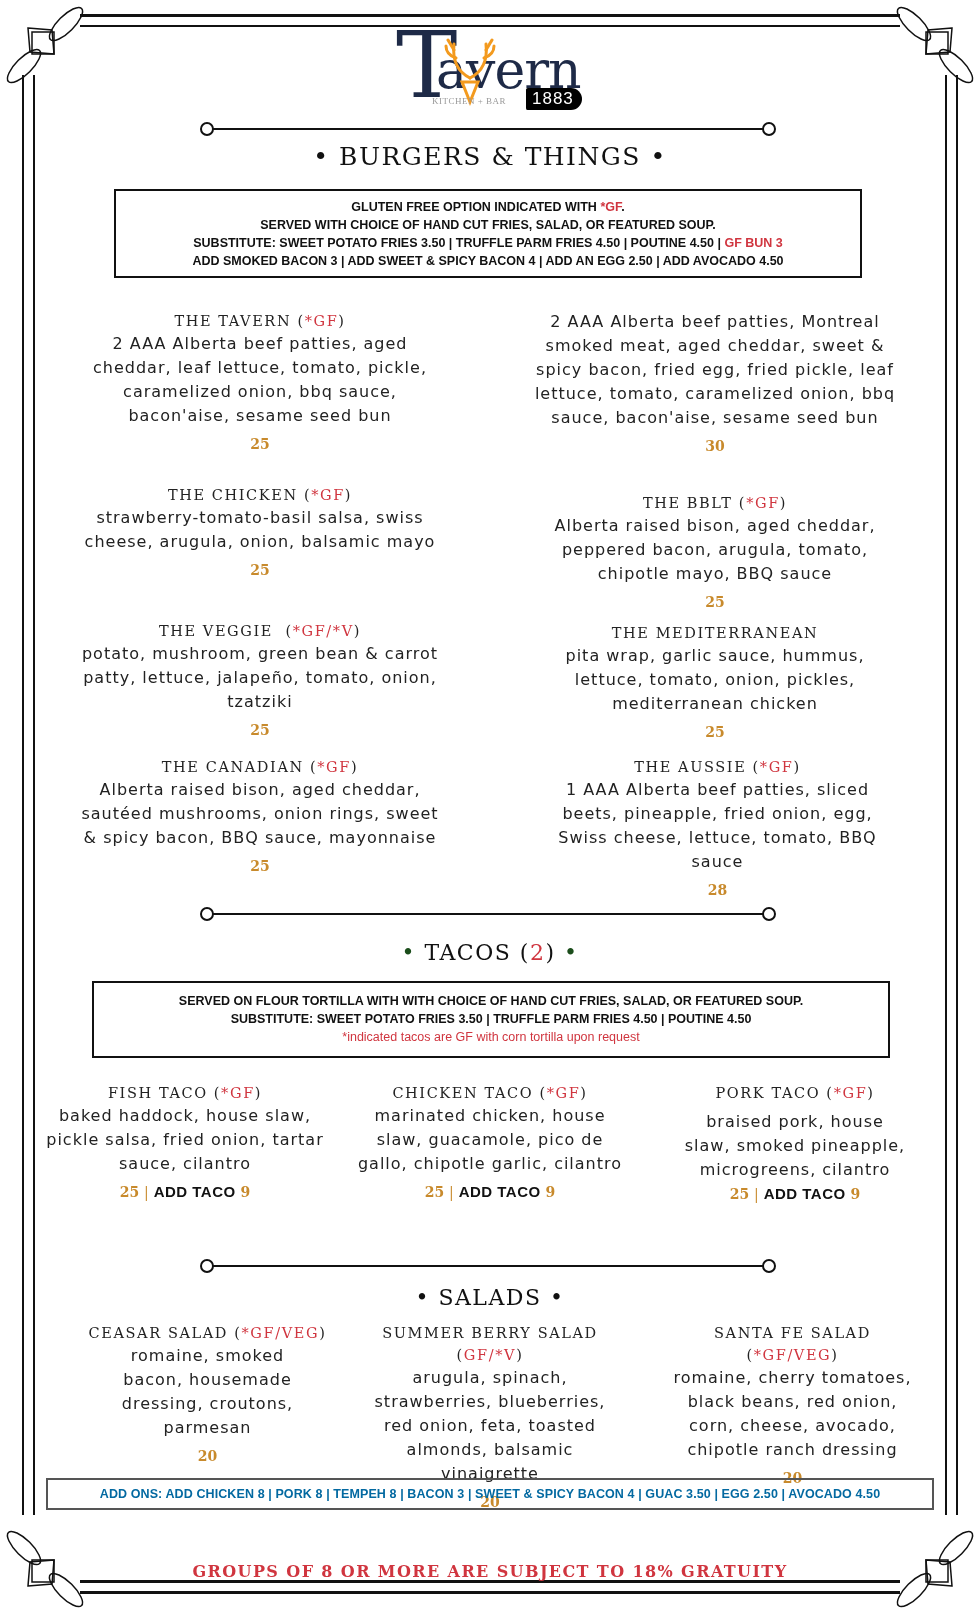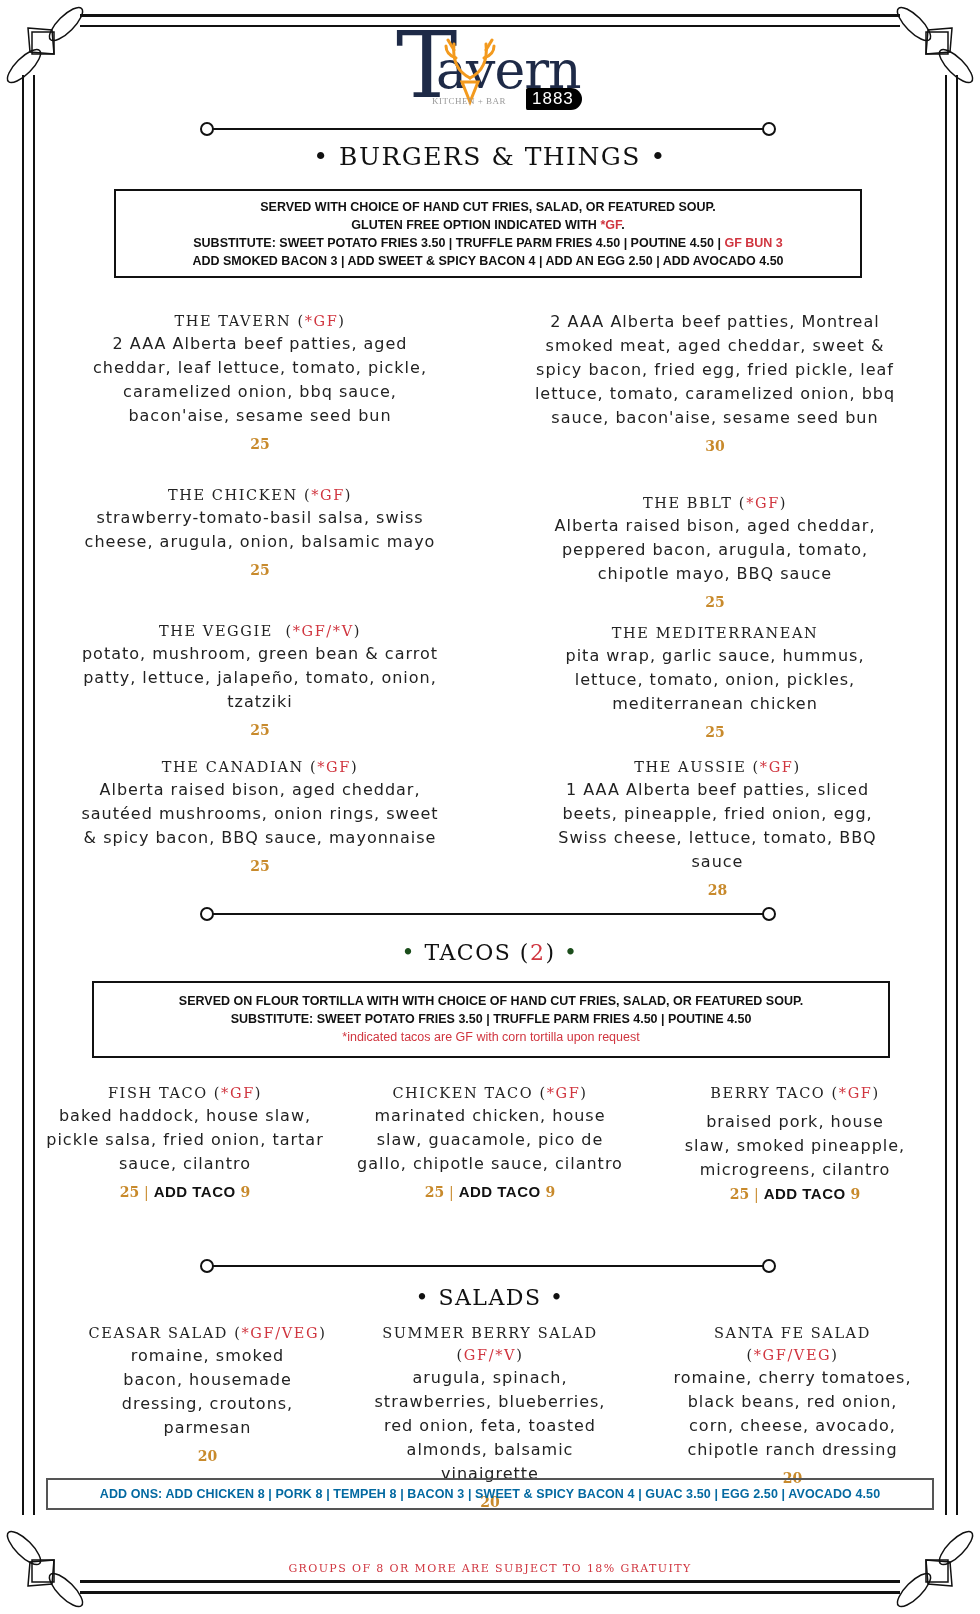--- a/index.html
+++ b/index.html
@@ -32,21 +32,21 @@
 
   .item { position: absolute; text-align: center; }
   .item .name { font-family: "DejaVu Serif", serif; font-size: 14.5px; letter-spacing: 1.6px; color: #222; line-height: 22px; }
   .item .name .tag { color: #d0353f; }
   .item .desc { font-family: "DejaVu Sans", sans-serif; font-size: 16px; letter-spacing: 1px; color: #222; line-height: 24px; }
   .item .price { font-family: "DejaVu Serif", serif; font-size: 14px; font-weight: bold; color: #c88a2c; margin-top: 6px; line-height: 20px; }
   .item .price .sep { color: #c88a2c; font-weight: normal; }
   .item .price .add { color: #111; font-family: "Liberation Sans", sans-serif; font-size: 15px; letter-spacing: 0.5px; }
 
   .addons { position: absolute; left: 46px; top: 1478px; width: 884px; height: 28px; border: 2px solid #555; font-family: "Liberation Sans", sans-serif; font-weight: bold; font-size: 12.5px; color: #0369a1; line-height: 28px; text-align: center; letter-spacing: 0.1px; }
-  .gratuity { position: absolute; left: 0; width: 980px; top: 1562px; text-align: center; font-family: "DejaVu Serif", serif; font-size: 11px; letter-spacing: 1.4px; color: #d0353f; }
+  .gratuity { position: absolute; left: 0; width: 980px; top: 1562px; text-align: center; font-family: "DejaVu Serif", serif; font-size: 16px; letter-spacing: 1.4px; color: #d0353f; font-weight: bold; }
 </style>
 </head>
 <body>
 
 <div class="frame-line" style="left:80px;top:14px;width:820px;height:3px;"></div>
 <div class="frame-line" style="left:80px;top:25px;width:820px;height:2px;"></div>
 <div class="frame-line" style="left:22px;top:75px;width:2px;height:1440px;"></div>
 <div class="frame-line" style="left:33px;top:75px;width:2px;height:1440px;"></div>
 <div class="frame-line" style="left:945px;top:75px;width:2px;height:1440px;"></div>
 <div class="frame-line" style="left:956px;top:75px;width:2px;height:1440px;"></div>
@@ -110,22 +110,22 @@
     <div class="dot r"></div>
 </div>
 
 <div class="section-title" style="top:142px;font-size:25px;">
   <span class="bullet">•</span>
   <span>BURGERS &amp; THINGS</span>
   <span class="bullet">•</span>
 </div>
 
 <div class="info-box" style="left:114px;top:189px;width:744px;padding:7px 0 6px;">
+  <div><span>GLUTEN FREE OPTION INDICATED WITH </span><span class="red">*GF</span><span>.</span></div>
   <div>SERVED WITH CHOICE OF HAND CUT FRIES, SALAD, OR FEATURED SOUP.</div>
-  <div><span>GLUTEN FREE OPTION INDICATED WITH </span><span class="red">*GF</span><span>.</span></div>
   <div><span>SUBSTITUTE: SWEET POTATO FRIES 3.50 | TRUFFLE PARM FRIES 4.50 | POUTINE 4.50 | </span><span class="red">GF BUN 3</span></div>
   <div>ADD SMOKED BACON 3 | ADD SWEET &amp; SPICY BACON 4 | ADD AN EGG 2.50 | ADD AVOCADO 4.50</div>
 </div>
 
 <div class="item" style="left:80px;top:310px;width:360px;">
   <div class="name"><span>THE TAVERN</span> (<span class="tag">*GF</span>)</div>
   <div class="desc" style="padding:0 10px;">2 AAA Alberta beef patties, aged cheddar, leaf lettuce, tomato, pickle, caramelized onion, bbq sauce, bacon'aise, sesame seed bun</div>
   <div class="price">25</div>
 </div>
 <div class="item" style="left:80px;top:484px;width:360px;">
@@ -183,25 +183,25 @@
   <div class="red-line">*indicated tacos are GF with corn tortilla upon request</div>
 </div>
 
 <div class="item" style="left:40px;top:1082px;width:290px;">
   <div class="name"><span>FISH TACO</span> (<span class="tag">*GF</span>)</div>
   <div class="desc">baked haddock, house slaw, pickle salsa, fried onion, tartar sauce, cilantro</div>
   <div class="price"><span>25</span> <span class="sep">|</span> <span class="add">ADD TACO</span> <span>9</span></div>
 </div>
 <div class="item" style="left:345px;top:1082px;width:290px;">
   <div class="name"><span>CHICKEN TACO</span> (<span class="tag">*GF</span>)</div>
-  <div class="desc" style="padding:0 4px;">marinated chicken, house slaw, guacamole, pico de gallo, chipotle sauce, cilantro</div>
+  <div class="desc" style="padding:0 4px;">marinated chicken, house slaw, guacamole, pico de gallo, chipotle garlic, cilantro</div>
   <div class="price"><span>25</span> <span class="sep">|</span> <span class="add">ADD TACO</span> <span>9</span></div>
 </div>
 <div class="item" style="left:665px;top:1082px;width:260px;">
-  <div class="name" style="margin-bottom:6px;"><span>BERRY TACO</span> (<span class="tag">*GF</span>)</div>
+  <div class="name" style="margin-bottom:6px;"><span>PORK TACO</span> (<span class="tag">*GF</span>)</div>
   <div class="desc" style="padding:0 18px;">braised pork, house slaw, smoked pineapple, microgreens, cilantro</div>
   <div class="price" style="margin-top:2px;"><span>25</span> <span class="sep">|</span> <span class="add">ADD TACO</span> <span>9</span></div>
 </div>
 
 <div class="divider" style="left:200px;top:1259px;width:576px;">
   <div class="bar"></div>
     <div class="dot l"></div>
     <div class="dot r"></div>
 </div>
 

